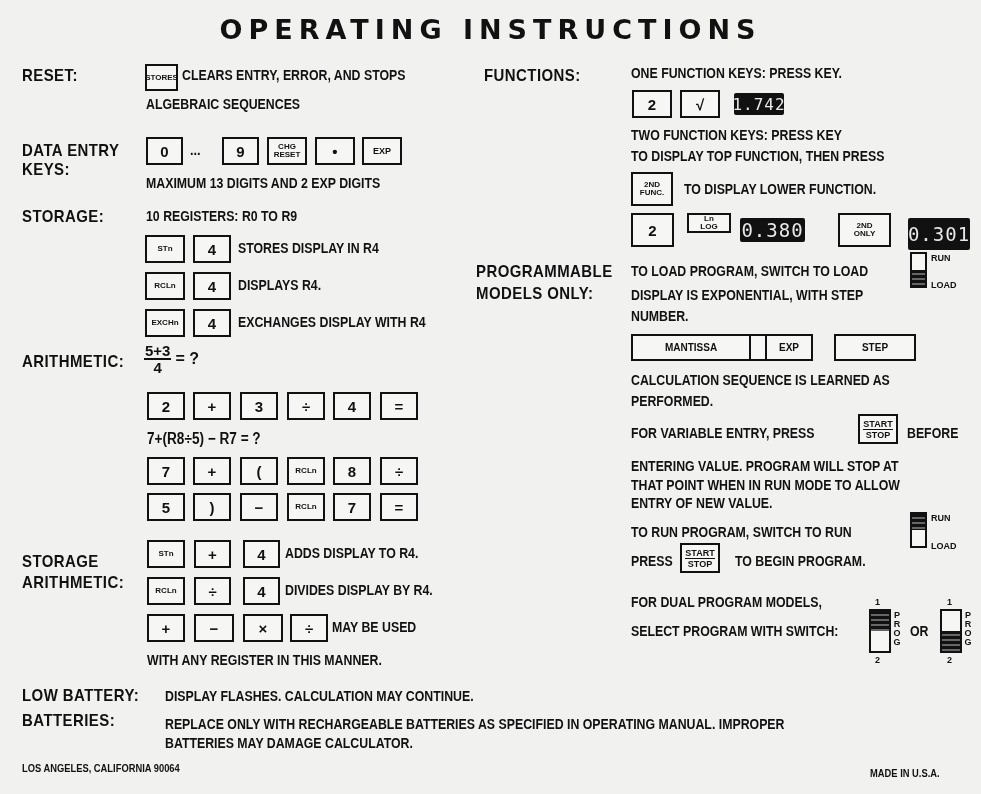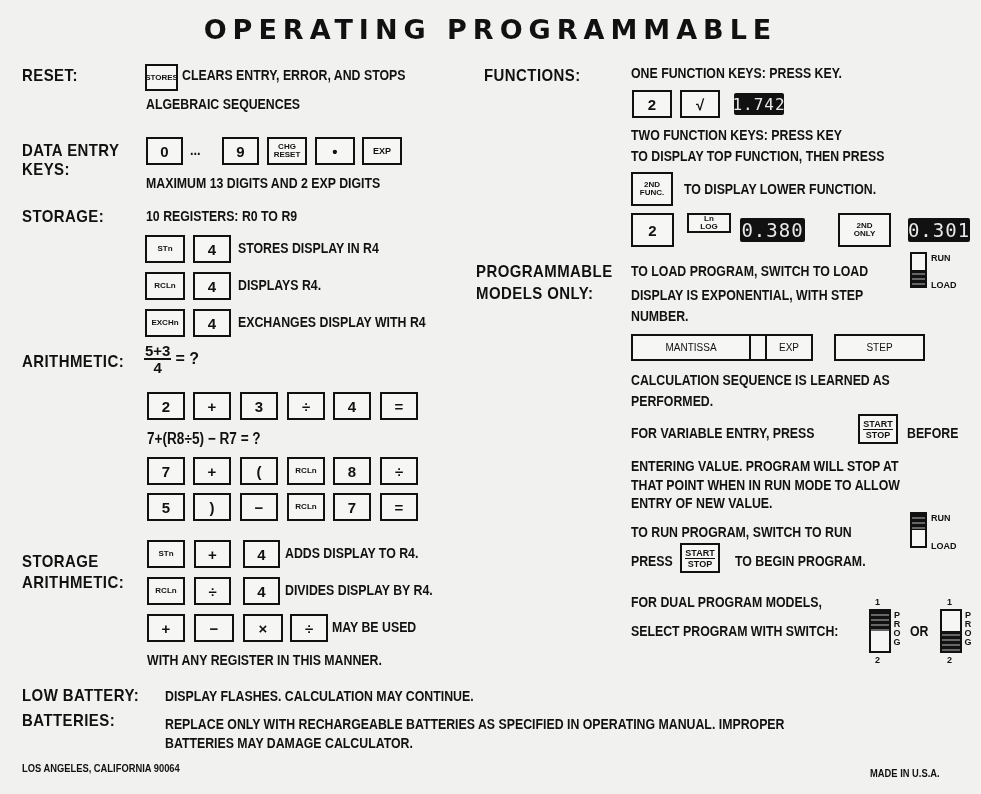--- a/index.html
+++ b/index.html
@@ -45,28 +45,28 @@
   }
   .frac { display:inline-flex; flex-direction:column; align-items:center; font-weight:bold; font-size:15px; line-height:15px; vertical-align:middle; }
   .frac .num { border-bottom:2px solid #111; padding:0 1px; }
   .switch {
     position:absolute; box-sizing:border-box; border:2.5px solid #111; background:#f6f6f4;
     width:17px; height:36px;
   }
   .switch .half { position:absolute; left:0; width:100%; height:50%; background:repeating-linear-gradient(#111 0 3px,#666 3px 5px); }
   .swlbl { position:absolute; font-weight:bold; font-size:9px; font-family:"Liberation Sans", sans-serif; }
   .progv { position:absolute; font-weight:bold; font-size:9px; line-height:9px; width:8px; text-align:center; font-family:"Liberation Sans", sans-serif; }
-  .box { position:absolute; box-sizing:border-box; border:2.5px solid #111; background:#f6f6f4; height:27px; display:flex; align-items:center; justify-content:center; font-weight:normal; font-size:10px; font-family:"Liberation Sans", sans-serif; }
+  .box { position:absolute; box-sizing:border-box; border:2.5px solid #111; background:#f6f6f4; height:27px; display:flex; align-items:center; justify-content:center; font-weight:bold; font-size:10px; font-family:"Liberation Sans", sans-serif; }
   .startstop { position:absolute; box-sizing:border-box; border:2.5px solid #111; background:#f6f6f4; width:40px; height:30px; display:flex; flex-direction:column; align-items:center; justify-content:center; font-weight:bold; font-size:9px; line-height:10px; }
   .startstop .top { border-bottom:1.5px solid #111; }
 </style>
 </head>
 <body>
 
-<div class="abs title">OPERATING PROGRAMMABLE</div>
+<div class="abs title">OPERATING INSTRUCTIONS</div>
 
 <div class="abs label" style="left:22px;top:66px">RESET:</div>
 <div class="key tiny" style="left:145px;top:64px;width:33px;height:27px;font-size:8px">STORES</div>
 <div class="abs txt" style="left:182px;top:67px">CLEARS ENTRY, ERROR, AND STOPS</div>
 <div class="abs txt" style="left:146px;top:96px">ALGEBRAIC SEQUENCES</div>
 
 <div class="abs label" style="left:22px;top:141px">DATA ENTRY</div>
 <div class="abs label" style="left:22px;top:160px">KEYS:</div>
 <div class="key" style="left:146px;top:137px;width:37px">0</div>
 <div class="abs txt" style="left:190px;top:141px;font-size:15px">...</div>
@@ -166,38 +166,38 @@
 <div class="key" style="left:631px;top:213px;width:43px;height:34px">2</div>
 <div class="key tiny" style="left:687px;top:213px;width:44px;height:20px">
     <span>Ln</span>
     <span>LOG</span>
   </div>
 <div class="disp" style="left:740px;top:218px;width:65px;height:24px;font-size:19px">0.380</div>
 <div class="key tiny" style="left:838px;top:213px;width:53px;height:34px">
     <span>2ND</span>
     <span>ONLY</span>
   </div>
-<div class="disp" style="left:908px;top:218px;width:62px;height:24px;font-size:19px">0.301</div>
+<div class="disp" style="left:908px;top:218px;width:62px;height:32px;font-size:19px">0.301</div>
 
 <div class="abs label" style="left:476px;top:262px">PROGRAMMABLE</div>
 <div class="abs label" style="left:476px;top:284px">MODELS ONLY:</div>
 <div class="abs txt" style="left:631px;top:263px">TO LOAD PROGRAM, SWITCH TO LOAD</div>
 <div class="abs txt" style="left:631px;top:287px">DISPLAY IS EXPONENTIAL, WITH STEP</div>
 <div class="abs txt" style="left:631px;top:308px">NUMBER.</div>
 
 <div class="switch" style="left:910px;top:252px">
     <div class="half" style="bottom:0"></div>
   </div>
 <div class="swlbl" style="left:931px;top:253px">RUN</div>
 <div class="swlbl" style="left:931px;top:280px">LOAD</div>
 
 <div class="box" style="left:631px;top:334px;width:120px">MANTISSA</div>
 <div class="box" style="left:749px;top:334px;width:18px"></div>
 <div class="box" style="left:765px;top:334px;width:48px">EXP</div>
-<div class="box" style="left:834px;top:334px;width:91px">STEP</div>
+<div class="box" style="left:834px;top:334px;width:82px">STEP</div>
 
 <div class="abs txt" style="left:631px;top:372px">CALCULATION SEQUENCE IS LEARNED AS</div>
 <div class="abs txt" style="left:631px;top:393px">PERFORMED.</div>
 
 <div class="abs txt" style="left:631px;top:425px">FOR VARIABLE ENTRY, PRESS</div>
 <div class="startstop" style="left:858px;top:414px">
     <span class="top">START</span>
     <span>STOP</span>
   </div>
 <div class="abs txt" style="left:907px;top:425px">BEFORE</div>

